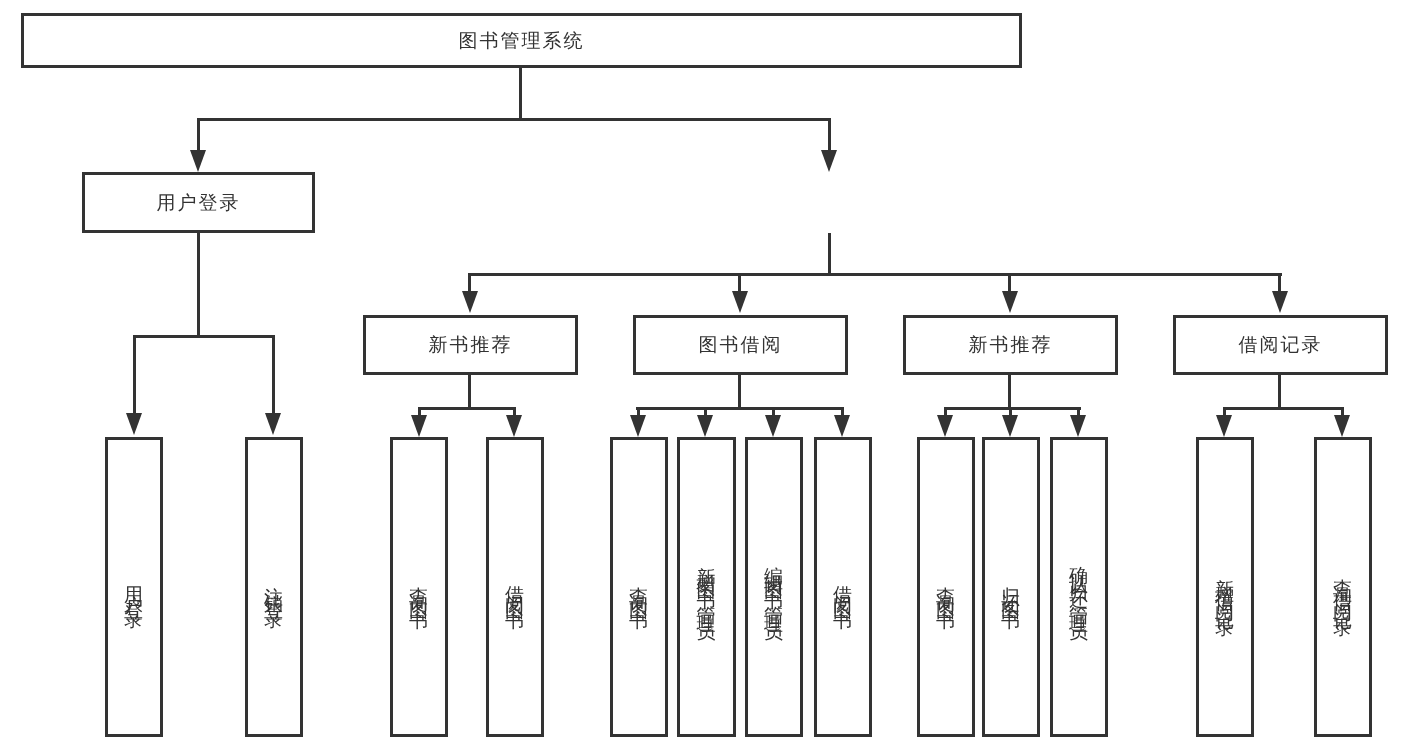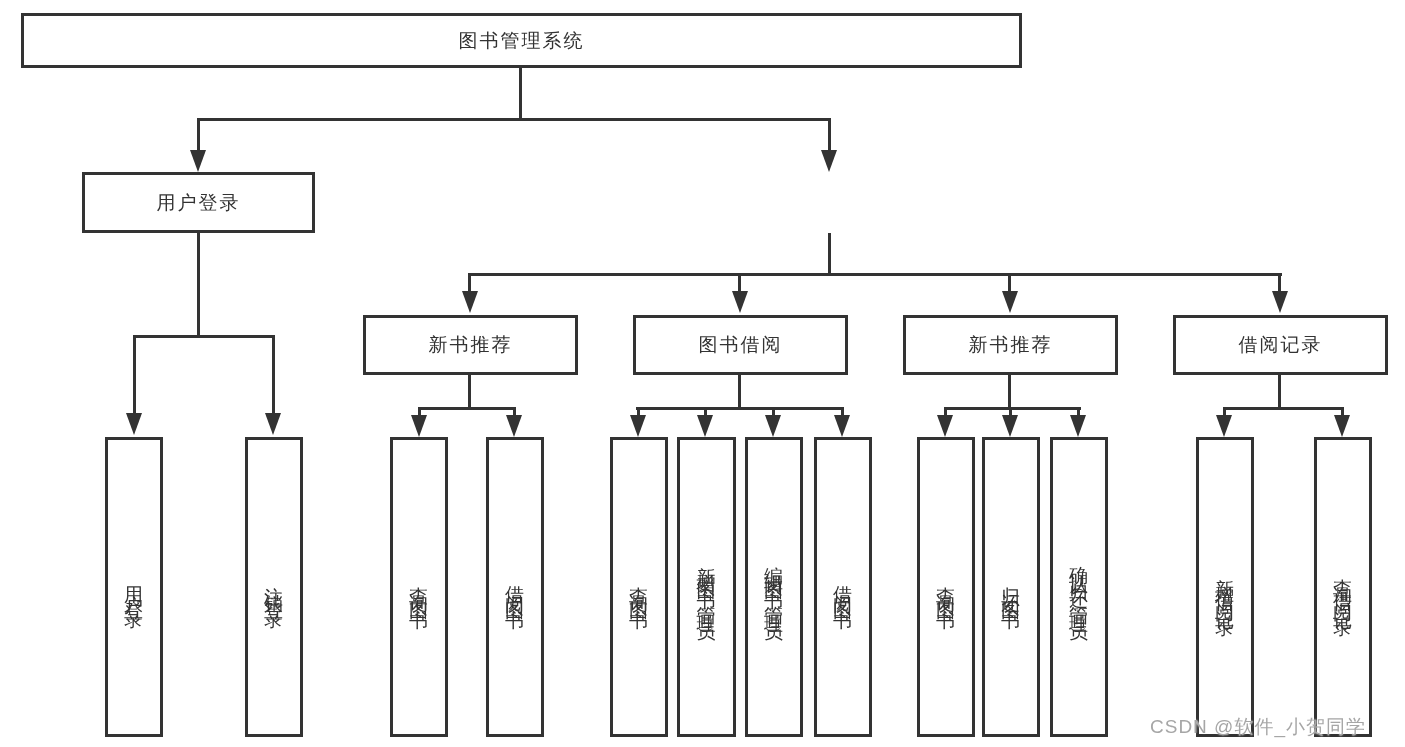--- a/index.html
+++ b/index.html
@@ -142,15 +142,14 @@
   <div class="box leaf" style="left:745px;top:437px;width:58px;height:300px">编辑图书（管理员）</div>
   <div class="box leaf" style="left:814px;top:437px;width:58px;height:300px">借阅图书</div>
 
   <div class="box leaf" style="left:917px;top:437px;width:58px;height:300px">查询图书</div>
   <div class="box leaf" style="left:982px;top:437px;width:58px;height:300px">归还图书</div>
   <div class="box leaf" style="left:1050px;top:437px;width:58px;height:300px">确认归还（管理员）</div>
 
   <div class="box leaf" style="left:1196px;top:437px;width:58px;height:300px">新增借阅记录</div>
   <div class="box leaf" style="left:1314px;top:437px;width:58px;height:300px">查询借阅记录</div>
 
-  <div class="watermark">CSDN @软件_小贺同学</div>
 
 </div>
 
 </body></html>

